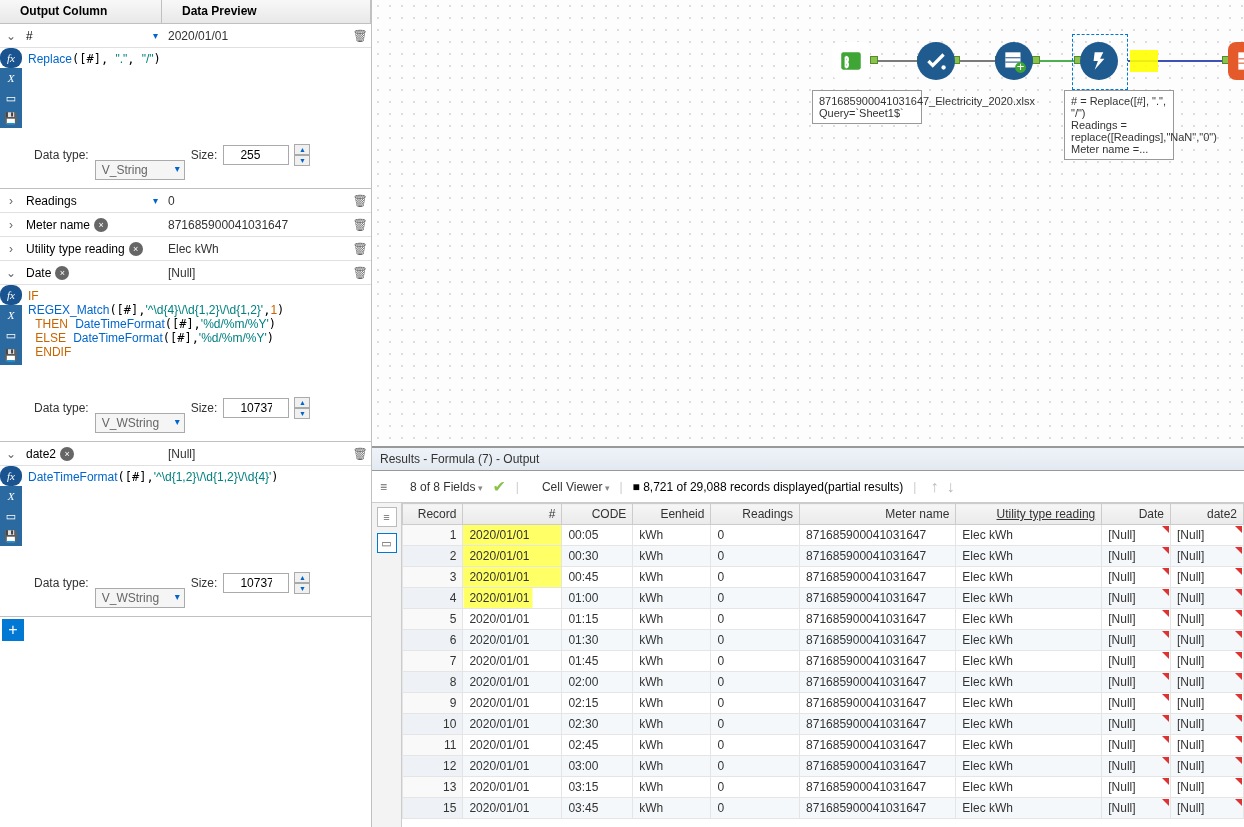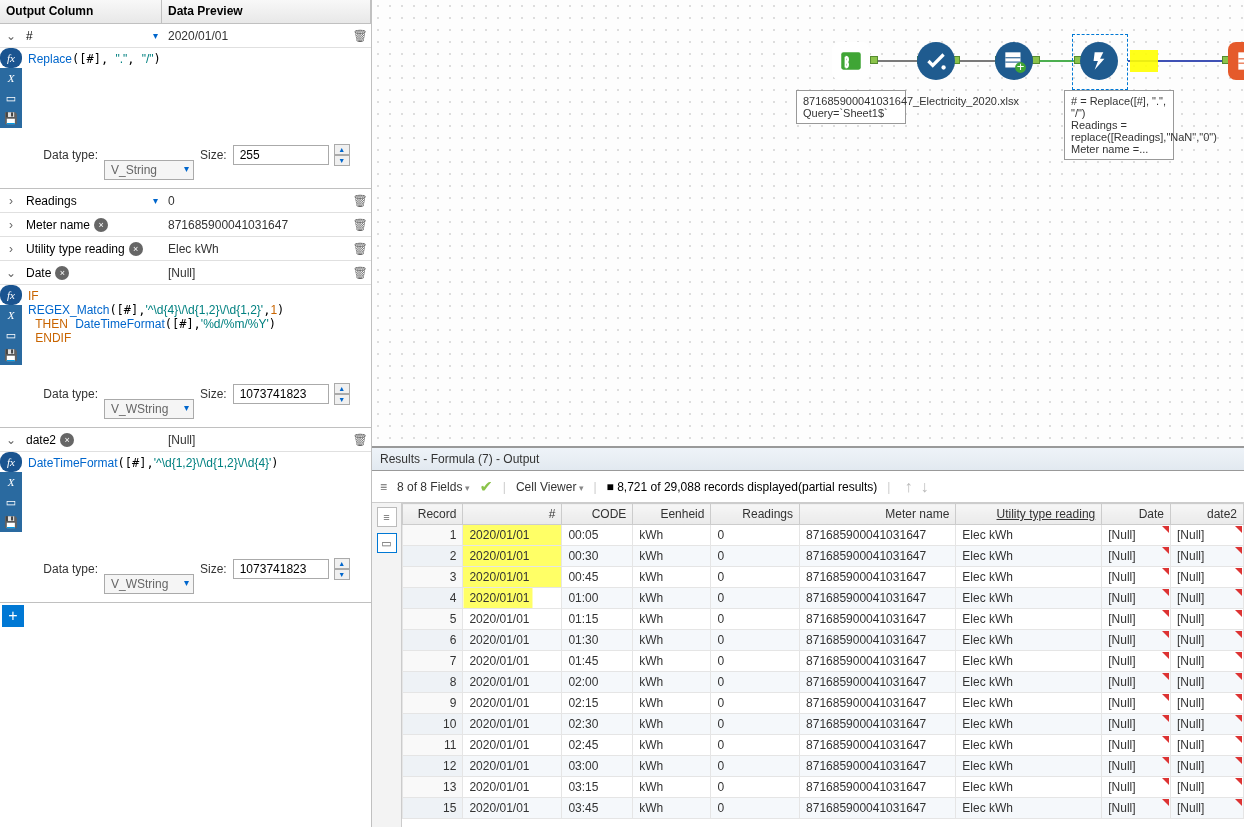--- a/index.html
+++ b/index.html
@@ -2,21 +2,21 @@
 <html><head>
 <meta charset="utf-8">
 <style>
 * { box-sizing: border-box; margin: 0; padding: 0; font-family: "Segoe UI", Tahoma, sans-serif; font-size: 12px; }
 body { background: #f0f0f0; width: 1244px; height: 827px; overflow: hidden; display: flex; }
 
 .left-panel { width: 372px; background: #fff; border-right: 1px solid #c0c0c0; display: flex; flex-direction: column; }
 .right-panel { flex: 1; display: flex; flex-direction: column; }
 
 .header-row { display: flex; background: linear-gradient(#f8f8f8,#e8e8e8); border-bottom: 1px solid #c0c0c0; height: 24px; }
-.header-cell { padding: 4px 6px; font-weight: bold; border-right: 1px solid #c0c0c0; }
+.header-cell { padding: 4px 20px; font-weight: bold; border-right: 1px solid #c0c0c0; }
 .header-cell.oc { width: 162px; }
 .header-cell.dp { flex: 1; }
 
 .field-row { display: flex; align-items: center; height: 24px; border-bottom: 1px solid #e0e0e0; background: #fff; }
 .chevron-btn { width: 22px; height: 22px; display:flex; align-items:center; justify-content:center; color:#666; cursor:pointer; }
 .field-name { width: 140px; padding: 2px 4px; display:flex; align-items:center; gap:4px; }
 .field-name .dd { color:#0066cc; font-size:10px; margin-left:auto; }
 .clear-x { width:14px; height:14px; border-radius:50%; background:#666; color:#fff; display:inline-flex; align-items:center; justify-content:center; font-size:9px; cursor:pointer; }
 .field-preview { flex:1; padding:2px 6px; color:#333; }
 .trash { width:22px; text-align:center; color:#666; cursor:pointer; }
@@ -28,25 +28,25 @@
 .ib-b  { background:#2a6aa0; }
 .ib-s  { background:#2a6aa0; }
 
 .formula-block { display:flex; border-bottom:1px solid #c0c0c0; background:#fff; }
 .formula-body { flex:1; padding:4px 6px; }
 .code-line { font-family: Consolas, monospace; font-size:12px; white-space:pre; }
 .tok-fn { color:#0066cc; }
 .tok-str { color:#008080; }
 .tok-num { color:#c86400; }
 .tok-kw { color:#c86400; }
-.datatype-row { display:flex; align-items:center; gap:6px; padding:4px 6px; background:#fff;justify-content:center; }
+.datatype-row { display:flex; align-items:center; gap:6px; padding:4px 6px; background:#fff; }
 .datatype-row .lbl { color:#333; }
 .dt-select { border:1px solid #aaa; background:#f5f5f5; padding:2px 20px 2px 6px; color:#666; position:relative; min-width:90px;margin-top:30px; }
 .dt-select::after { content:"▾"; position:absolute; right:4px; color:#0066cc; font-size:10px; }
-.size-input { border:1px solid #aaa; padding:2px 6px; width:96px; }
+.size-input { border:1px solid #aaa; padding:2px 16px; width:66px; }
 .spin { display:inline-flex; flex-direction:column; margin-left:-1px; }
 .spin span { width:16px; height:11px; background:#f0f0f0; border:1px solid #aaa; font-size:7px; text-align:center; line-height:9px; cursor:pointer; color:#0066cc; }
 
 .add-btn { width:22px; height:22px; background:#0078d4; color:#fff; font-size:16px; display:flex; align-items:center; justify-content:center; cursor:pointer; margin:2px; }
 
 
 .canvas { flex:1; background:#fdfdfd; background-image: radial-gradient(#ddd 1px, transparent 1px); background-size: 12px 12px; position:relative; border-bottom:1px solid #999; }
 .tool { position:absolute; width:38px; height:38px; border-radius:8px; display:flex; align-items:center; justify-content:center; }
 .tool svg { width:26px; height:26px; }
 .conn { position:absolute; height:2px; }
@@ -54,21 +54,21 @@
 .tool-note { position:absolute; background:#fff; border:1px solid #999; padding:4px 6px; font-size:11px; color:#333; max-width:110px; }
 .sel-box { position:absolute; border:1px dashed #0078d4; }
 .hl { position:absolute; background:#ffff00; opacity:0.9; }
 
 
 .results { height:380px; background:#fff; display:flex; flex-direction:column; border-top:1px solid #999; }
 .results-title { background:linear-gradient(#eef3f8,#e2e9f0); padding:4px 8px; border-bottom:1px solid #999; color:#333; }
 .results-toolbar { display:flex; align-items:center; gap:10px; padding:6px 8px; border-bottom:1px solid #ccc; }
 .results-toolbar .sep { color:#ccc; }
 .tb-btn { color:#666; cursor:pointer; }
-.tb-dd { color:#333; cursor:pointer; }
+.tb-dd { color:#333; cursor:pointer;margin-left:13px; }
 .tb-dd::after { content:" ▾"; color:#888; font-size:9px; }
 .chk { color:#8bc34a; font-size:16px; }
 .nav-arrows span { color:#bbb; margin:0 4px; font-size:16px; }
 
 .grid-wrap { flex:1; display:flex; overflow:hidden; }
 .grid-side { width:30px; background:#f3f3f3; border-right:1px solid #ccc; display:flex; flex-direction:column; align-items:center; padding-top:4px; gap:6px; }
 .gs-btn { width:20px; height:20px; border:1px solid #bbb; background:#fff; display:flex; align-items:center; justify-content:center; font-size:11px; color:#666; cursor:pointer; }
 
 table.grid { border-collapse:collapse; width:100%; }
 table.grid th { background:linear-gradient(#f6f6f6,#eaeaea); border:1px solid #ccc; padding:3px 6px; text-align:right; font-weight:normal; color:#333; position:sticky; top:0; }
@@ -167,20 +167,21 @@
     <div class="icon-col">
       <div class="icon-btn ib-fx">fx</div>
       <div class="icon-btn ib-x">X</div>
       <div class="icon-btn ib-b">▭</div>
       <div class="icon-btn ib-s">💾</div>
     </div>
     <div class="formula-body">
       <div class="code-line"><span class="tok-kw">IF</span></div>
       <div class="code-line"><span class="tok-fn">REGEX_Match</span>([#],<span class="tok-str">'^\d{4}\/\d{1,2}\/\d{1,2}'</span>,<span class="tok-num">1</span>)</div>
       <div class="code-line"> <span class="tok-kw">THEN</span> <span class="tok-fn">DateTimeFormat</span>([#],<span class="tok-str">'%d/%m/%Y'</span>)</div>
+      <div class="code-line"> <span class="tok-kw">ELSE</span> <span class="tok-fn">DateTimeFormat</span>([#],<span class="tok-str">'%d/%m/%Y'</span>)</div>
       <div class="code-line"> <span class="tok-kw">ENDIF</span></div>
       <div style="height:20px"></div>
       <div class="datatype-row">
         <span class="lbl">Data type:</span>
         <span class="dt-select">V_WString</span>
         <span class="lbl">Size:</span>
         <input class="size-input" value="1073741823" style="">
         <span class="spin">
             <span>▲</span>
             <span>▼</span>
@@ -271,21 +272,21 @@
         </svg>
     </div>
     <div class="tool" style="left:856px; top:42px; background:#e55a2b;">
       <svg viewBox="0 0 24 24">
           <rect x="4" y="4" width="16" height="16" fill="#fff"></rect>
           <line x1="4" y1="10" x2="20" y2="10" stroke="#e55a2b"></line>
           <line x1="4" y1="14" x2="20" y2="14" stroke="#e55a2b"></line>
         </svg>
     </div>
 
-    <div class="tool-note" style="left:424px; top:90px">871685900041031647_Electricity_2020.xlsx<br>Query=`Sheet1$`</div>
+    <div class="tool-note" style="left:440px; top:90px">871685900041031647_Electricity_2020.xlsx<br>Query=`Sheet1$`</div>
     <div class="tool-note" style="left:692px; top:90px"># = Replace([#], ".", "/")<br>Readings = replace([Readings],"NaN","0")<br>Meter name =...</div>
   </div>
 
   <div class="results">
     <div class="results-title">Results - Formula (7) - Output</div>
     <div class="results-toolbar">
       <span class="tb-btn">≡</span>
       <span class="tb-dd">8 of 8 Fields</span>
       <span class="chk">✔</span>
       <span class="sep">|</span>

